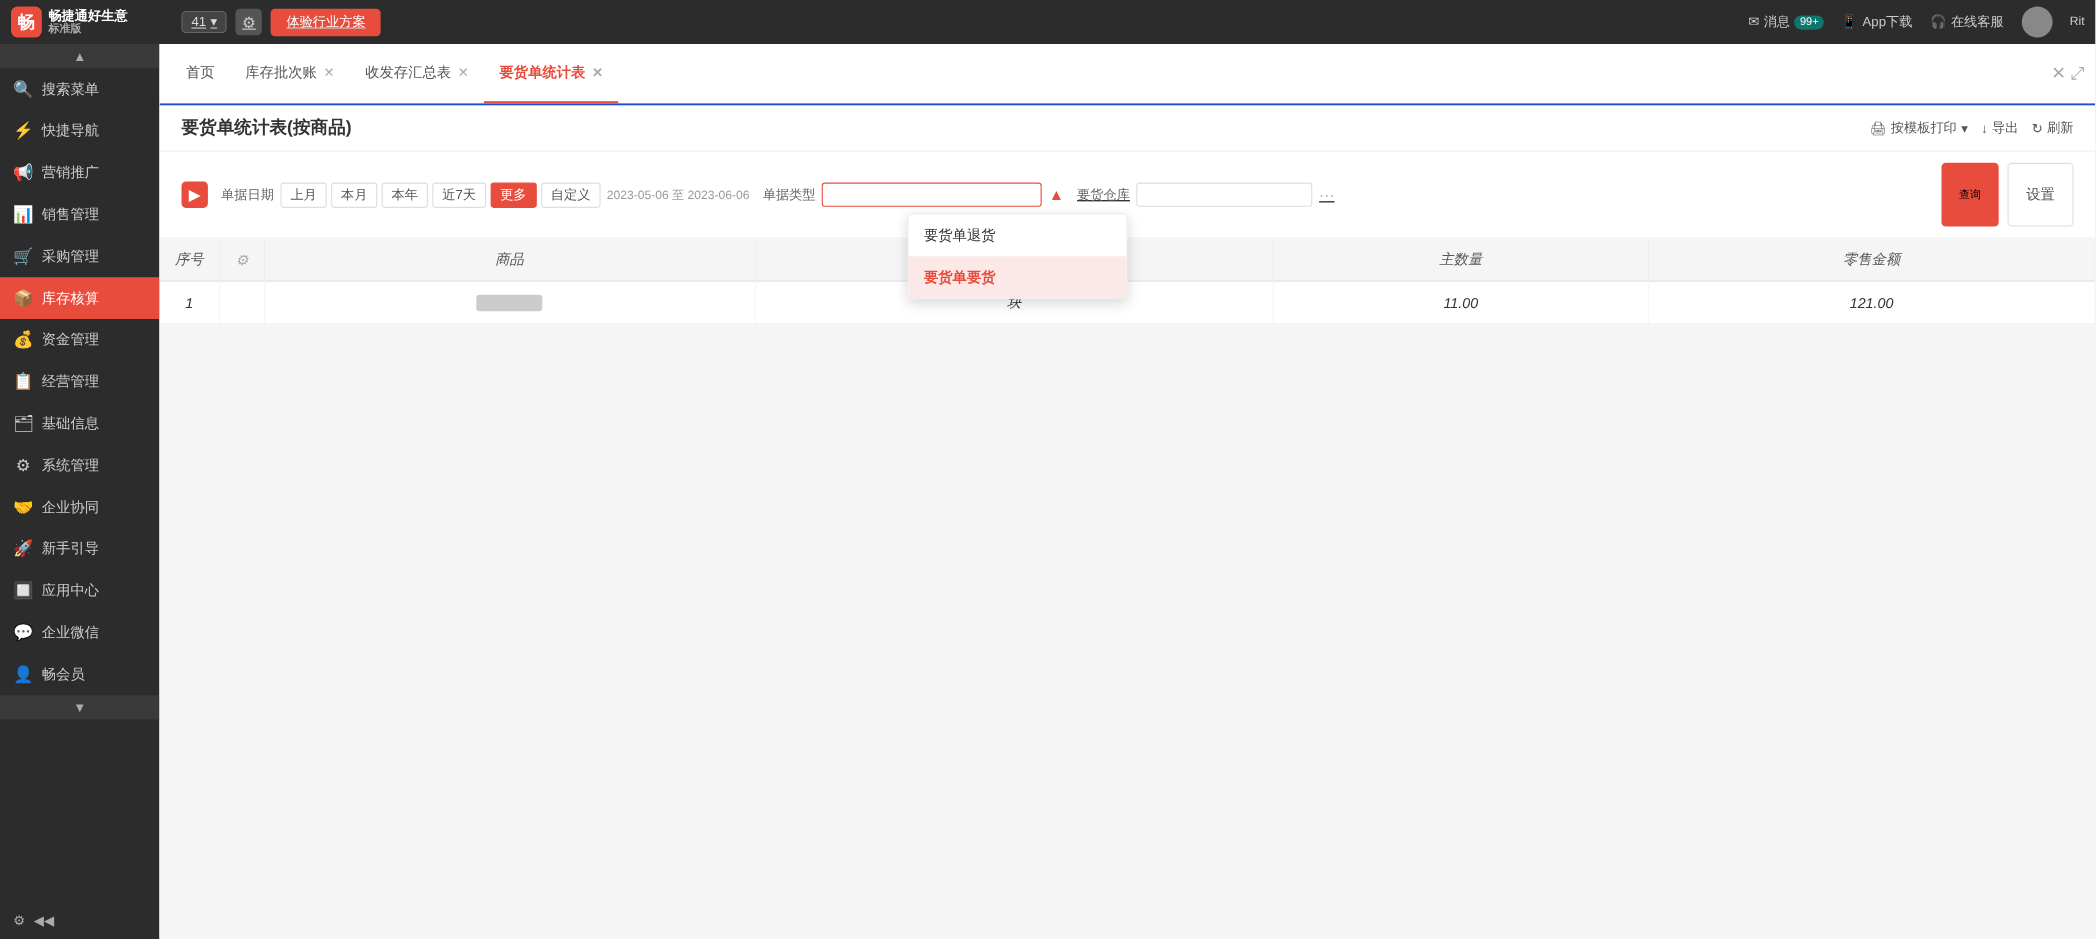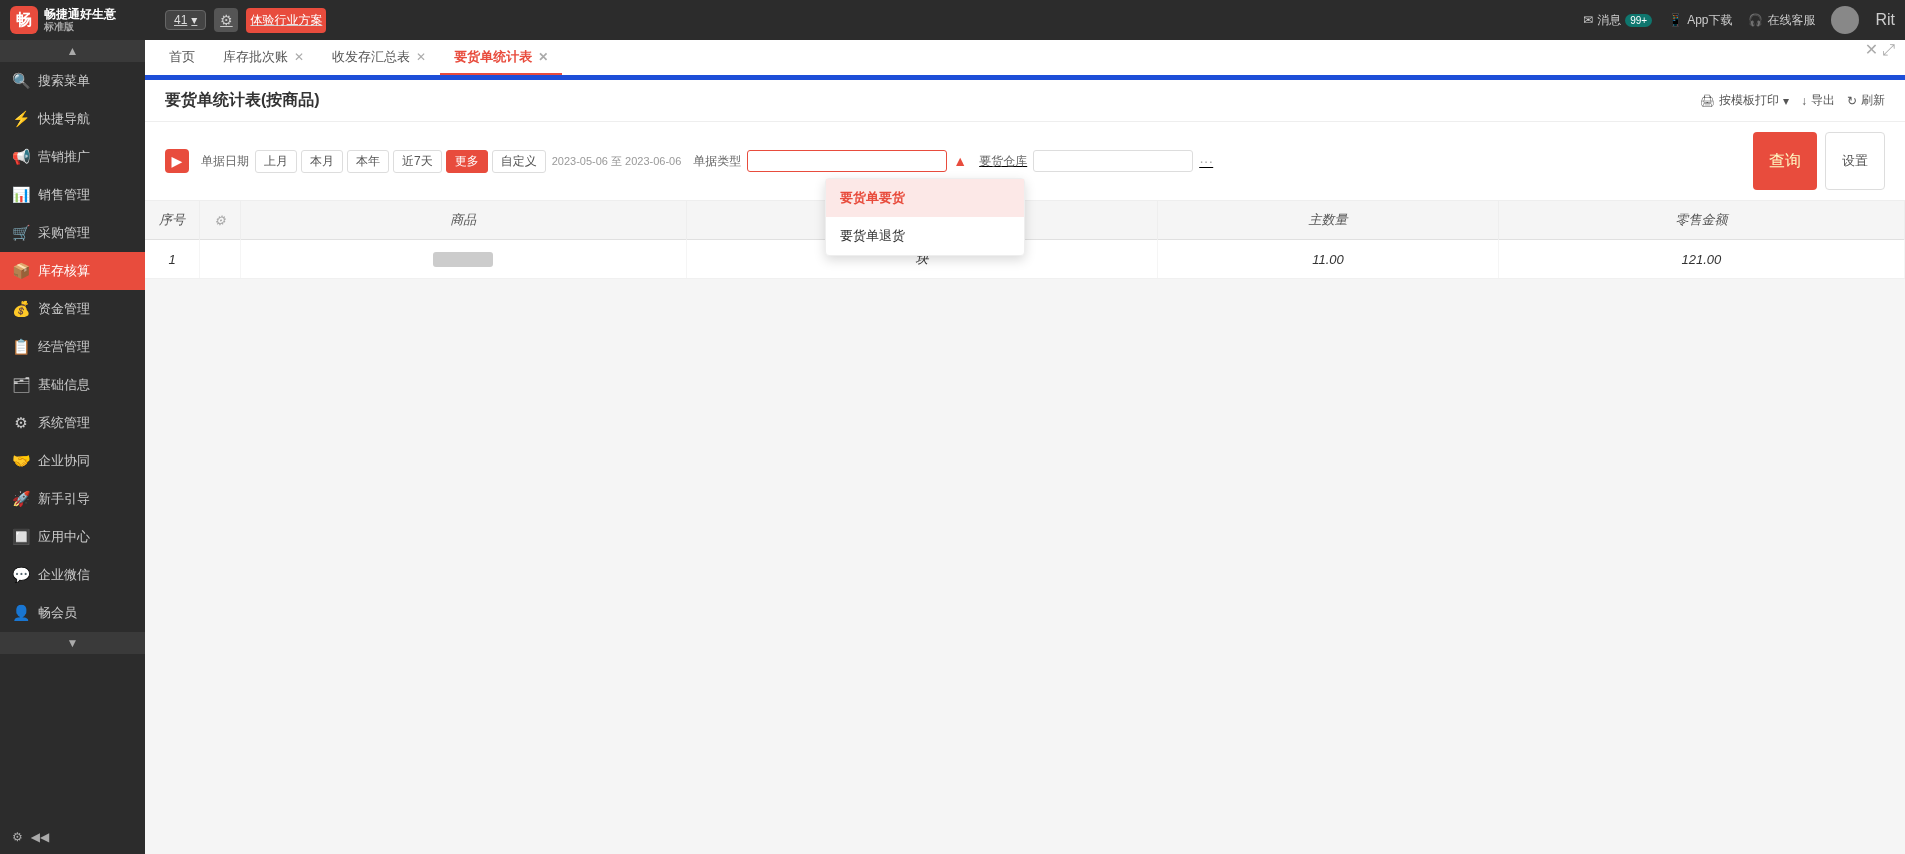--- a/index.html
+++ b/index.html
@@ -71,21 +71,21 @@
       justify-content: center;
       color: #ccc;
       cursor: pointer;
       font-size: 14px;
     }
     .trial-btn {
       background: #e84c3d;
       color: white;
       border: none;
       border-radius: 4px;
-      padding: 4px 4px;
+      padding: 4px 14px;
       font-size: 12px;
       cursor: pointer;
     }
     .header-right {
       display: flex;
       align-items: center;
       gap: 16px;
       color: #ccc;
       font-size: 12px;
     }
@@ -163,24 +163,24 @@
       display: flex;
       flex-direction: column;
       overflow: hidden;
       background: #f0f0f0;
     }
 
     
     .tab-bar {
       background: #fff;
       display: flex;
-      align-items: flex-start;
-      border-bottom: 5px solid #1d4ed8;
+      align-items: center;
+      border-bottom: 2px solid #1d4ed8;
       padding: 0 10px;
-      height: 40px;
+      height: 56px;
       flex-shrink: 0;
     }
     .tab-item {
       display: flex;
       align-items: center;
       padding: 0 14px;
       height: 100%;
       font-size: 13px;
       color: #555;
       cursor: pointer;
@@ -335,25 +335,25 @@
       cursor: pointer;
       font-size: 14px;
     }
     .filter-actions {
       margin-left: auto;
       display: flex;
       gap: 8px;
     }
     .btn-query {
       background: #e84c3d;
-      color: #fef9c3;
+      color: #000000;
       border: none;
       border-radius: 4px;
       padding: 5px 16px;
-      font-size: 16px;
+      font-size: 10px;
       cursor: pointer;
     }
     .btn-settings {
       background: white;
       color: #555;
       border: 1px solid #ddd;
       border-radius: 4px;
       padding: 19px 16px;
       font-size: 13px;
       cursor: pointer;
@@ -476,21 +476,21 @@
     </div>
     <div class="header-right-item">
       <span>📱</span>
       <span>App下载</span>
     </div>
     <div class="header-right-item">
       <span>🎧</span>
       <span>在线客服</span>
     </div>
     <div class="avatar"></div>
-    <span style="color:#ccc;font-size:16px;">Rit</span>
+    <span style="color:#ccc;font-size:11px;">Rit</span>
   </div>
 </div>
 
 <div class="main-layout">
 
   <div class="sidebar">
     <div class="sidebar-scroll-up">▲</div>
     <div class="sidebar-item">
       <span class="icon">🔍</span>
       <span>搜索菜单</span>
@@ -626,25 +626,25 @@
           <span class="filter-label">要货仓库</span>
           <input class="filter-warehouse-input" type="text" value="" style="">
           <span class="filter-more-btn">···</span>
         </div>
         <div class="filter-actions">
           <button class="btn-query">查询</button>
           <button class="btn-settings">设置</button>
         </div>
 
         <div class="dropdown-overlay">
+          <div class="dropdown-item">
+            <span>要货单退货</span>
+          </div>
           <div class="dropdown-item selected">
             <span>要货单要货</span>
-          </div>
-          <div class="dropdown-item">
-            <span>要货单退货</span>
           </div>
         </div>
       </div>
 
       <div class="table-area">
         <table>
           <thead>
             <tr>
               <th>序号</th>
               <th class="col-gear">⚙</th>

